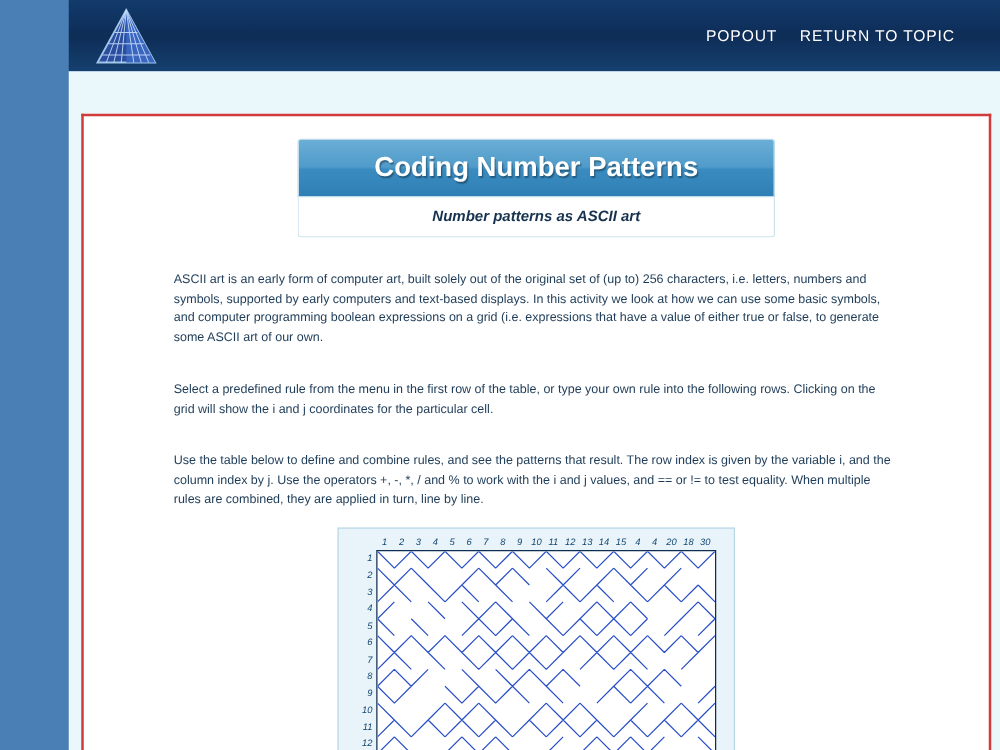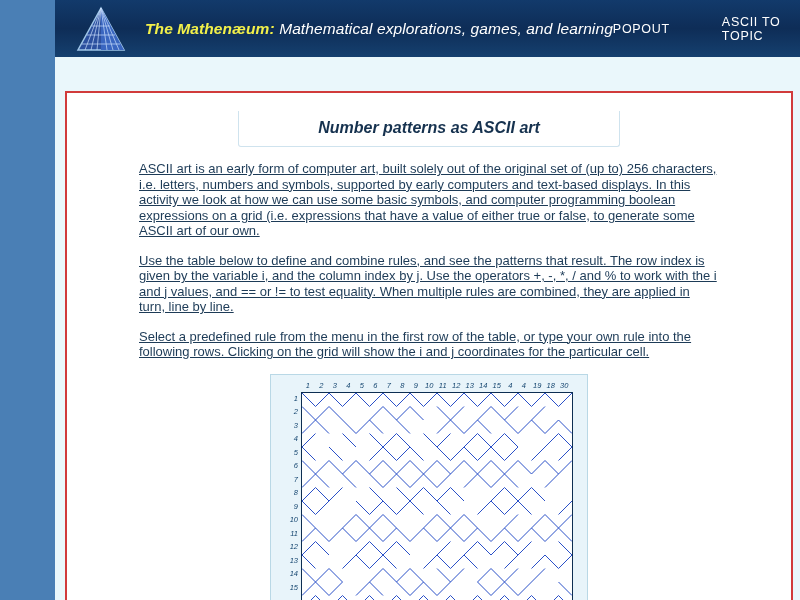--- a/index.html
+++ b/index.html
@@ -52,22 +52,22 @@
     font-weight: bold;
   }
   .site-title .tagline {
     font-style: italic;
     color: #ffffff;
   }
   .topbar-actions {
     margin-left: auto;
     display: flex;
     align-items: center;
-    gap: 52px;
-    padding-right: 4px;
+    gap: 18px;
+    padding-right: 36px;
   }
   .topbar-actions a {
     color: #ffffff;
     font-size: 12.5px;
     letter-spacing: 0.7px;
     text-decoration: none;
     font-weight: normal;
     cursor: pointer;
   }
   
@@ -117,33 +117,32 @@
     width: 380px;
     margin: 0 auto;
     background: #ffffff;
     border: 1px solid #cfe3ee;
     border-top: none;
     text-align: center;
     padding: 8px 0 9px 0;
     border-radius: 0 0 3px 3px;
   }
   .subtitle-box .sub {
-    font-size: 16px;
+    font-size: 12px;
     font-style: italic;
     color: #16324f;
     font-weight: bold;
   }
   
   .para {
-    font-size: 13px;
+    font-size: 10px;
     color: #1d3b57;
     line-height: 15.5px;
-    margin: 14px 0 0 0;
+    margin: 26px 0 0 0;
     text-align: left;
-    text-decoration: underline;
   }
   
   .figure-wrap {
     margin-top: 14px;
     display: flex;
     justify-content: center;
   }
   .figure {
     width: 318px;
     background: #e8f4fa;
@@ -206,40 +205,40 @@
           <line x1="28" y1="3" x2="24" y2="45"></line>
           <line x1="28" y1="3" x2="34" y2="45"></line>
           <line x1="28" y1="3" x2="40" y2="45"></line>
           <line x1="28" y1="3" x2="46" y2="45"></line>
           <line x1="9" y1="39" x2="47" y2="39"></line>
           <line x1="14" y1="30" x2="42" y2="30"></line>
           <line x1="19" y1="21" x2="37" y2="21"></line>
         </g>
       </svg>
     </div>
-    <div class="site-title">
-      <span class="brand">The Mathenæum:</span><span class="tagline"> Mathematical explorations, games, and learning</span>
-    </div>
     <div class="topbar-actions">
       <a>POPOUT</a>
-      <a>ASCII TO TOPIC</a>
+      <a>RETURN TO TOPIC</a>
     </div>
   </div>
 
   <div class="body-area">
     <div class="content-frame">
       <div class="inner">
 
+        <div class="title-box">
+          <h1>Coding Number Patterns</h1>
+        </div>
         <div class="subtitle-box">
           <div class="sub">Number patterns as ASCII art</div>
         </div>
 
         <p class="para">ASCII art is an early form of computer art, built solely out of the original set of (up to) 256 characters, i.e. letters, numbers and symbols, supported by early computers and text-based displays. In this activity we look at how we can use some basic symbols, and computer programming boolean expressions on a grid (i.e. expressions that have a value of either true or false, to generate some ASCII art of our own.</p>
+        <p class="para">Select a predefined rule from the menu in the first row of the table, or type your own rule into the following rows. Clicking on the grid will show the i and j coordinates for the particular cell.</p>
         <p class="para">Use the table below to define and combine rules, and see the patterns that result. The row index is given by the variable i, and the column index by j. Use the operators +, -, *, / and % to work with the i and j values, and == or != to test equality. When multiple rules are combined, they are applied in turn, line by line.</p>
-        <p class="para">Select a predefined rule from the menu in the first row of the table, or type your own rule into the following rows. Clicking on the grid will show the i and j coordinates for the particular cell.</p>
 
         <div class="figure-wrap">
           <div class="figure">
             <div class="col-head" id="col-head">
                 <span>1</span>
                 <span>2</span>
                 <span>3</span>
                 <span>4</span>
                 <span>5</span>
                 <span>6</span>
@@ -247,21 +246,21 @@
                 <span>8</span>
                 <span>9</span>
                 <span>10</span>
                 <span>11</span>
                 <span>12</span>
                 <span>13</span>
                 <span>14</span>
                 <span>15</span>
                 <span>4</span>
                 <span>4</span>
-                <span>19</span>
+                <span>20</span>
                 <span>18</span>
                 <span>30</span>
               </div>
             <div class="grid-row-area">
               <div class="row-head" id="row-head">
                   <span>1</span>
                   <span>2</span>
                   <span>3</span>
                   <span>4</span>
                   <span>5</span>

